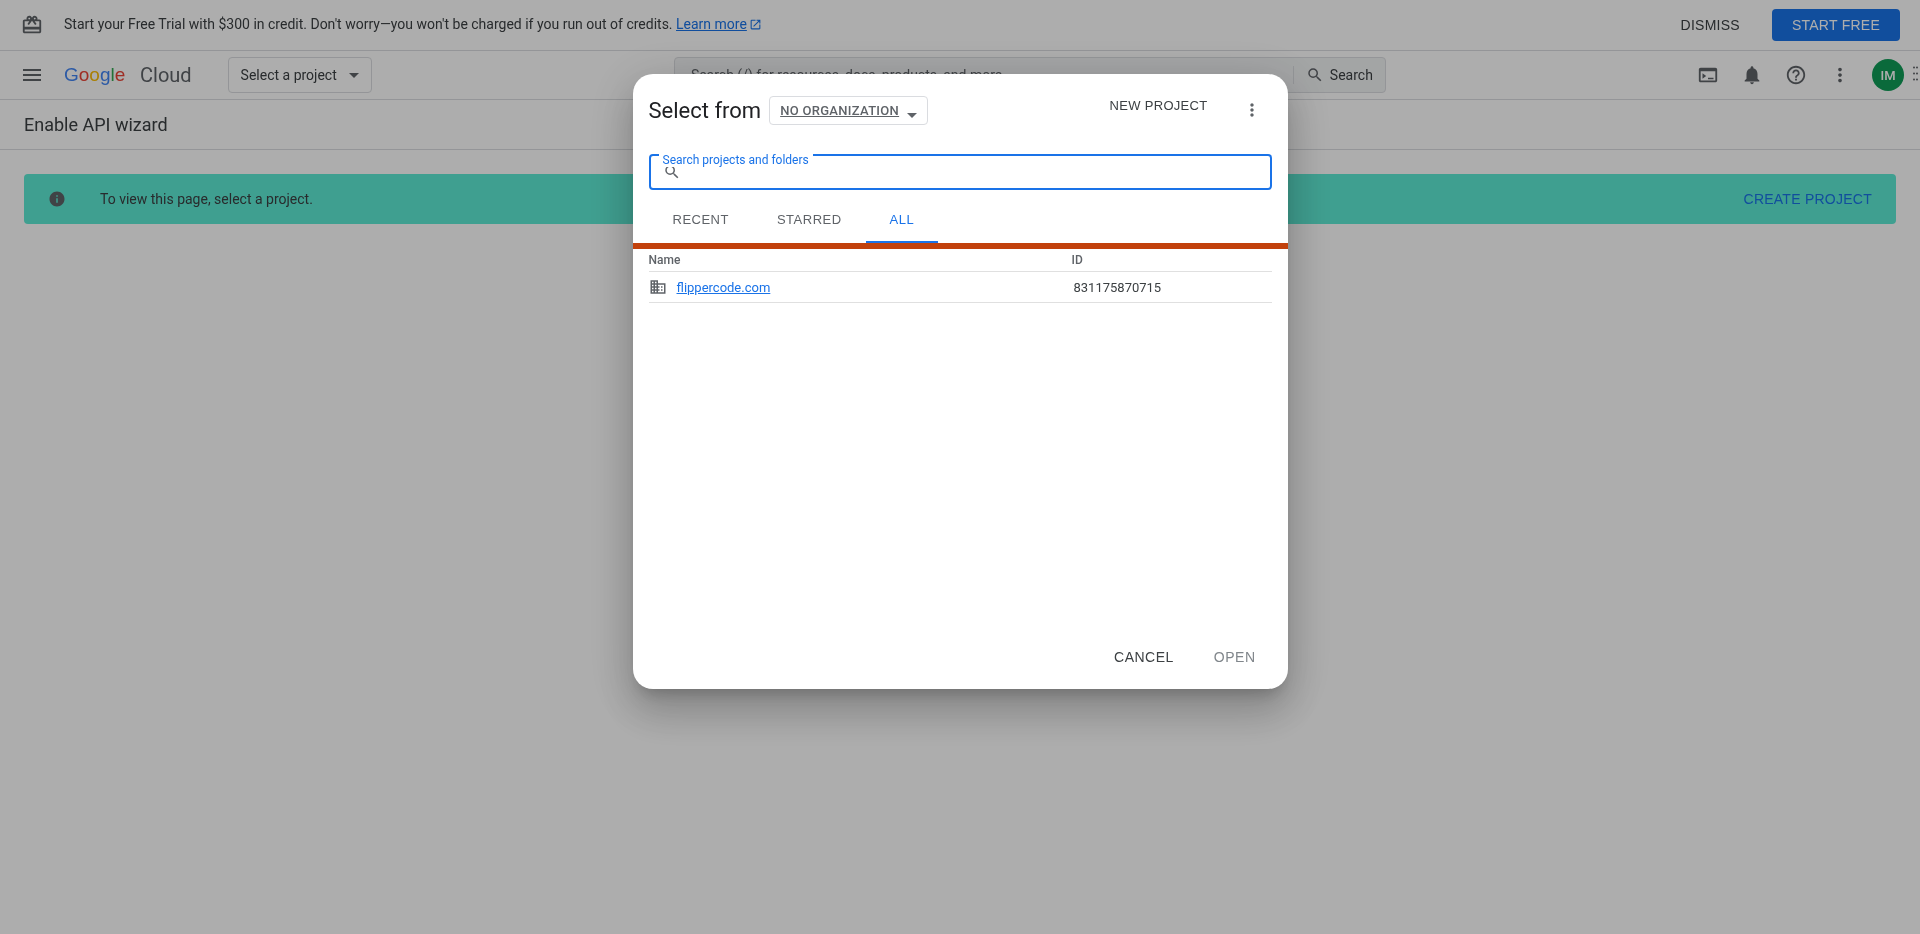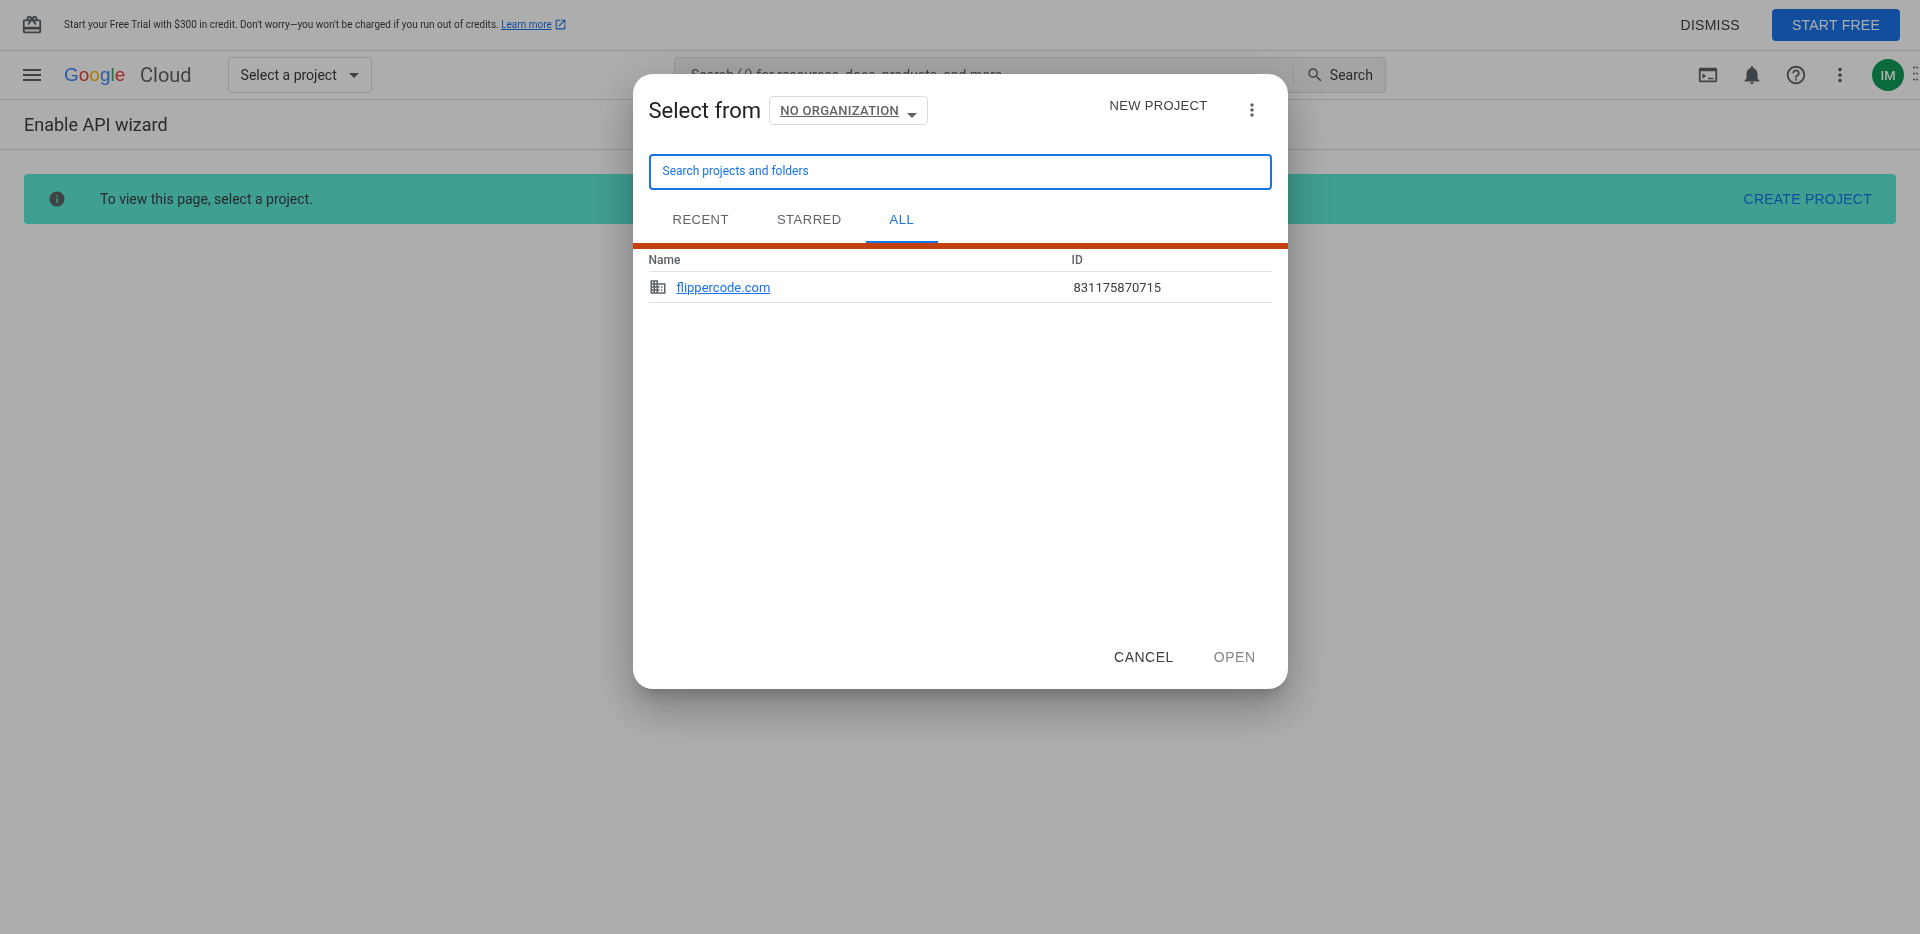--- a/index.html
+++ b/index.html
@@ -25,21 +25,21 @@
     .promo-icon {
       width: 24px;
       height: 24px;
       margin: 0 20px 0 12px;
       display: flex;
       align-items: center;
       justify-content: center;
     }
     .promo-text {
       flex: 1;
-      font-size: 10px;
+      font-size: 14px;
       color: #3c4043;
     }
     .promo-text a {
       color: #1a73e8;
       text-decoration: underline;
     }
     .external-link-icon {
       display: inline-block;
       vertical-align: middle;
       margin-left: 2px;
@@ -293,21 +293,21 @@
       padding: 8px 12px;
     }
     
     
     .modal-search-wrap {
       padding: 16px 16px 8px 16px;
       position: relative;
     }
     .modal-search-label {
       position: absolute;
-      top: 26px;
+      top: 15px;
       left: 26px;
       background: #fff;
       padding: 0 4px;
       font-size: 12px;
       color: #1a73e8;
     }
     .modal-search-field {
       display: flex;
       align-items: center;
       border: 2px solid #1a73e8;

